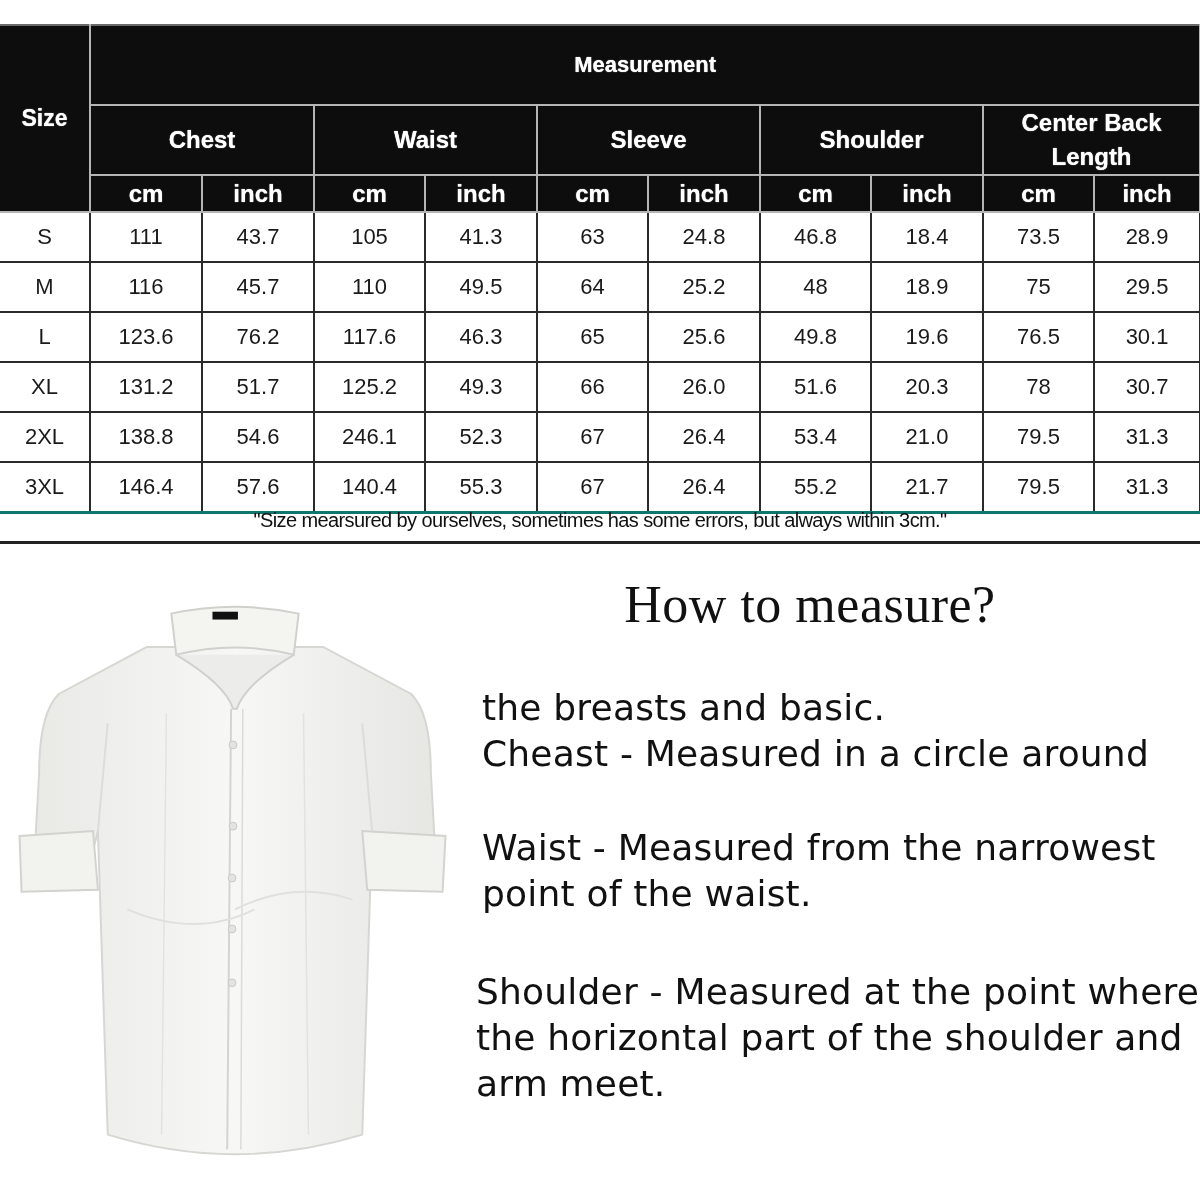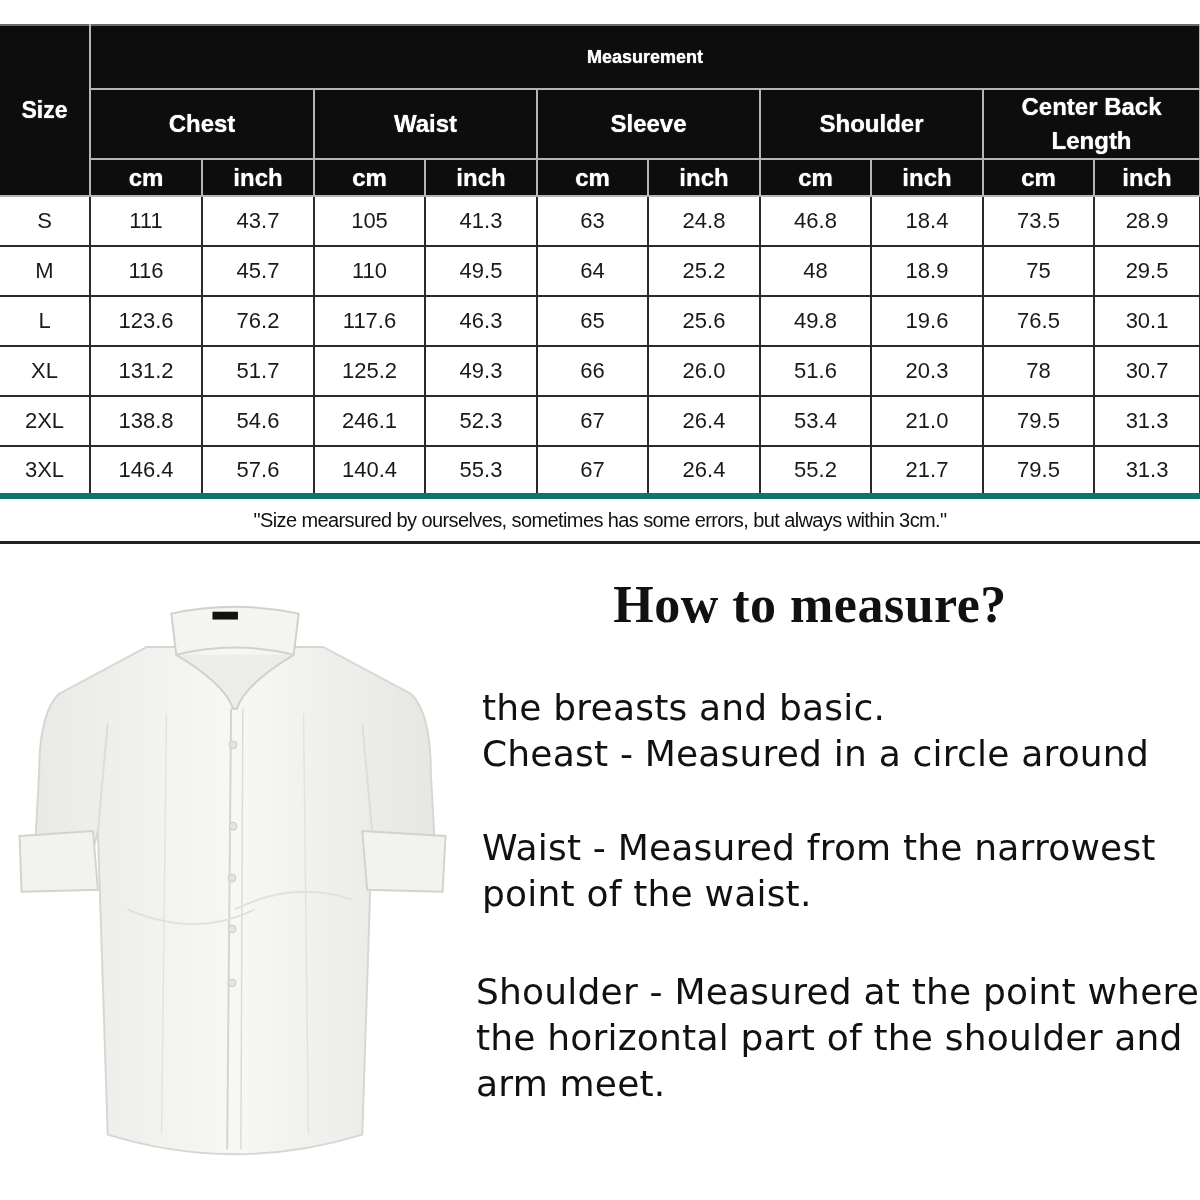--- a/index.html
+++ b/index.html
@@ -10,46 +10,46 @@
     position: absolute; left: 0; top: 24px; width: 1200px;
     border-collapse: collapse; table-layout: fixed;
   }
   .size-table th, .size-table td { text-align: center; vertical-align: middle; }
   .size-table thead th {
     background: #0d0d0d; color: #ffffff; font-weight: bold;
     text-shadow: 0 0 1px #fff;
   }
   .size-table thead th { border: 2px solid #b5b5b5; }
   .size-table thead tr:first-child th { border-top: 2px solid #6a6a6a; }
-  .h-measure { height: 64px; font-size: 18px; }
+  .h-measure { height: 80px; font-size: 22px; }
   .h-group { height: 68px; font-size: 24px; line-height: 34px; }
   .h-unit { height: 37px; font-size: 24px; }
   .h-size { font-size: 23px; border-left: none !important; }
   .size-table tbody td {
     height: 50px; font-size: 22px; color: #1a1a1a;
     border: 2px solid #2a2a2a; background: #fff;
   }
   .size-table tbody td:first-child { border-left: none; }
-  .size-table tbody tr:last-child td { border-bottom: 6px solid #0f766e; }
+  .size-table tbody tr:last-child td { border-bottom: 3px solid #0f766e; }
   .size-table tbody td.size-cell { font-size: 22px; }
 
   .note {
     position: absolute; left: 0; top: 500px; width: 1200px; height: 44px;
     text-align: center; font-size: 20px; line-height: 40px; color: #111;
     font-family: "Liberation Sans Narrow", "Liberation Sans", sans-serif;
     letter-spacing: -0.6px;
     border-bottom: 3px solid #222;
   }
 
   .shirt-wrap { position: absolute; left: 0; top: 585px; width: 470px; height: 590px; }
   .shirt-wrap svg { width: 100%; height: 100%; }
 
   .howto-title {
     position: absolute; left: 470px; top: 572px; width: 680px; text-align: center;
-    font-family: "Liberation Serif", "DejaVu Serif", serif; font-weight: bold;
+    font-family: "Liberation Serif", "DejaVu Serif", serif; font-weight: normal;
     font-size: 52px; line-height: 66px; color: #111; letter-spacing: 0.5px;
   }
   .desc {
     position: absolute; left: 482px; font-family: "DejaVu Sans", sans-serif;
     font-size: 36px; line-height: 46px; color: #111; letter-spacing: 0.2px;
     white-space: nowrap;
   }
   .desc-chest { top: 685px; }
   .desc-waist { top: 825px; }
   .desc-shoulder { top: 969px; left: 476px; }

